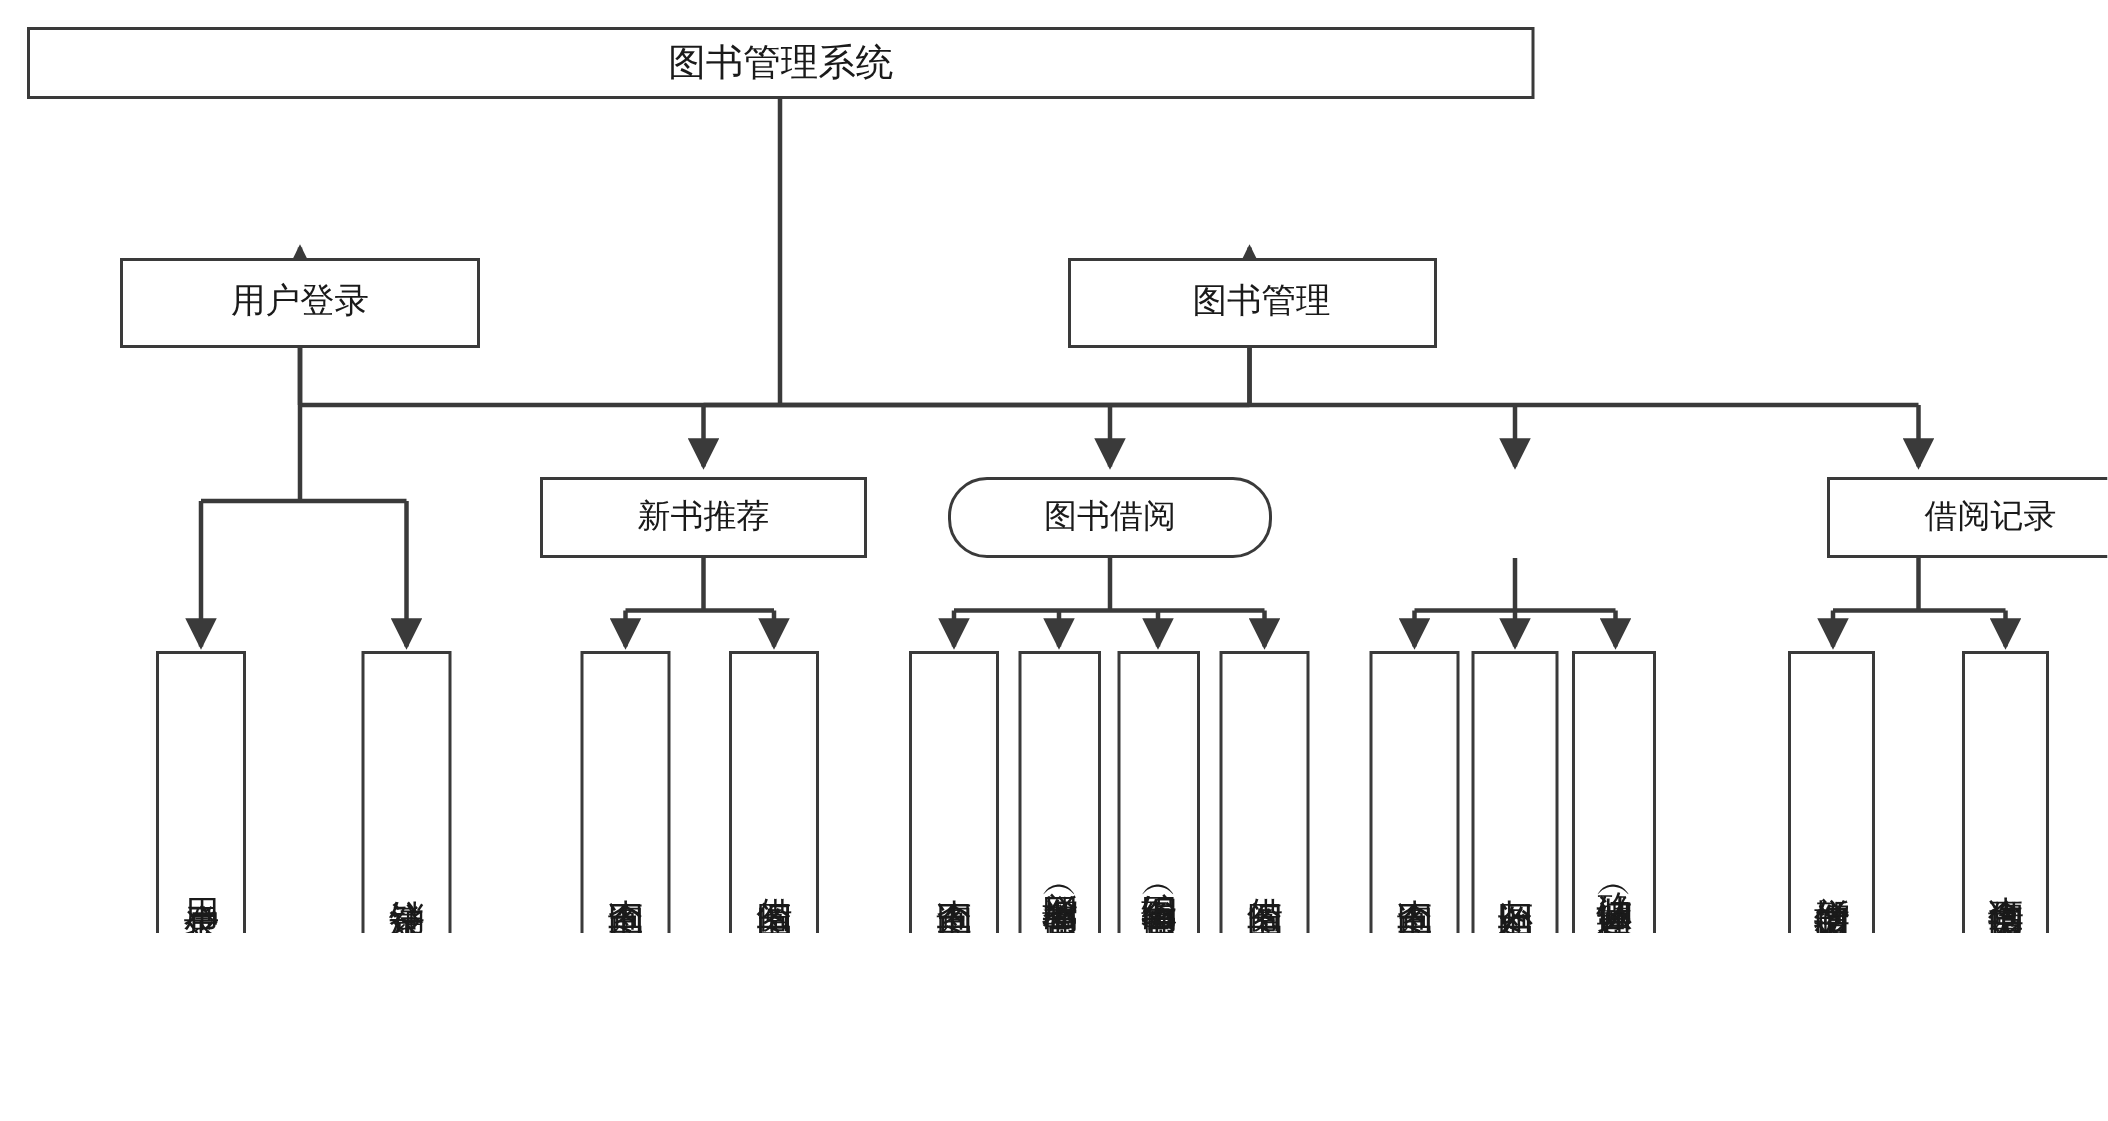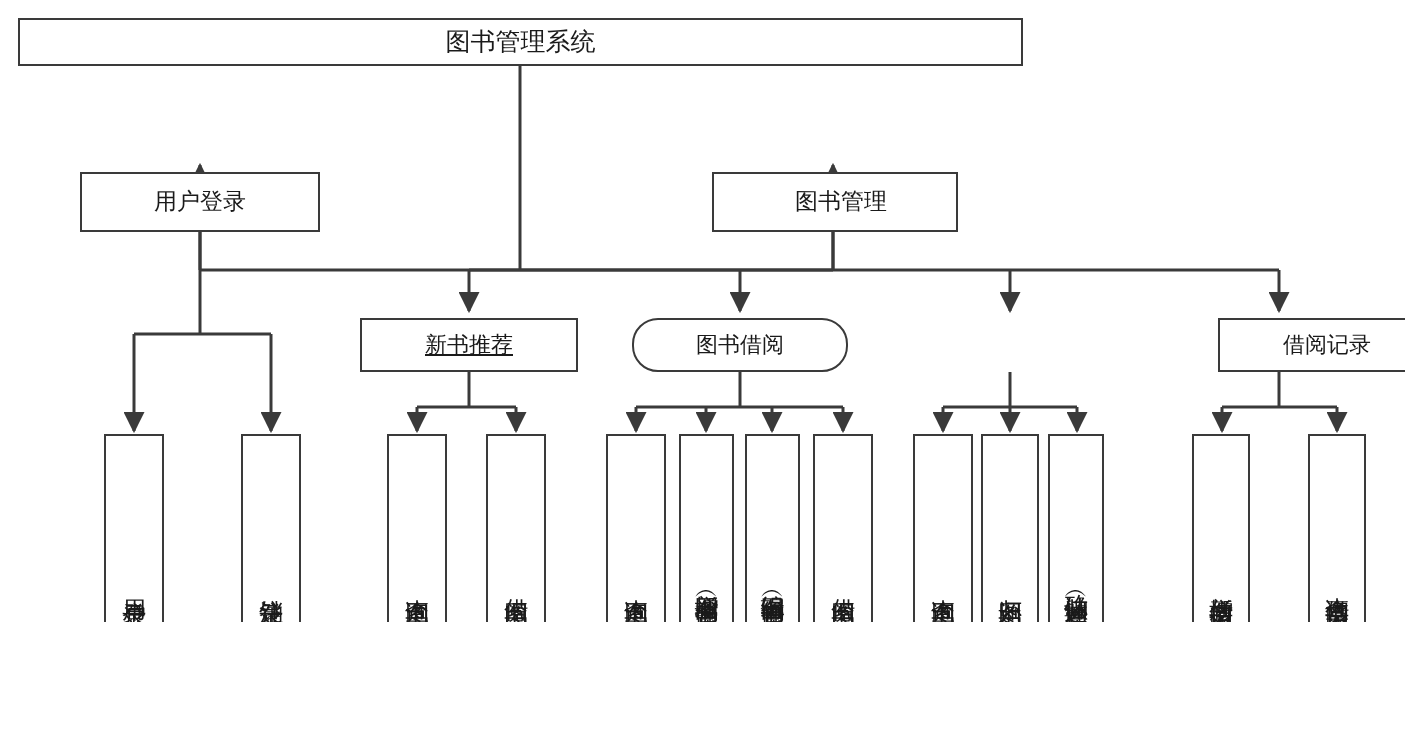--- a/index.html
+++ b/index.html
@@ -131,21 +131,21 @@
     <span>图书管理系统</span>
   </div>
 
   <div class="node level-1" style="left:80px; top:172px; width:240px; height:60px;">
     <span>用户登录</span>
   </div>
   <div class="node level-1" style="left:712px; top:172px; width:246px; height:60px;padding-left:12px;">
     <span>图书管理</span>
   </div>
 
-  <div class="node level-2" style="left:360px; top:318px; width:218px; height:54px;text-decoration:underline;">
+  <div class="node level-2" style="left:360px; top:318px; width:218px; height:54px;">
     <span>新书推荐</span>
   </div>
   <div class="node level-2" style="left:632px; top:318px; width:216px; height:54px;border-radius:26px;">
     <span>图书借阅</span>
   </div>
   <div class="node level-2" style="left:1170px; top:318px; width:218px; height:54px;margin-left:48px;">
     <span>借阅记录</span>
   </div>
 
   <div class="node leaf" style="left:104px; top:434px; width:60px; height:299px;">

